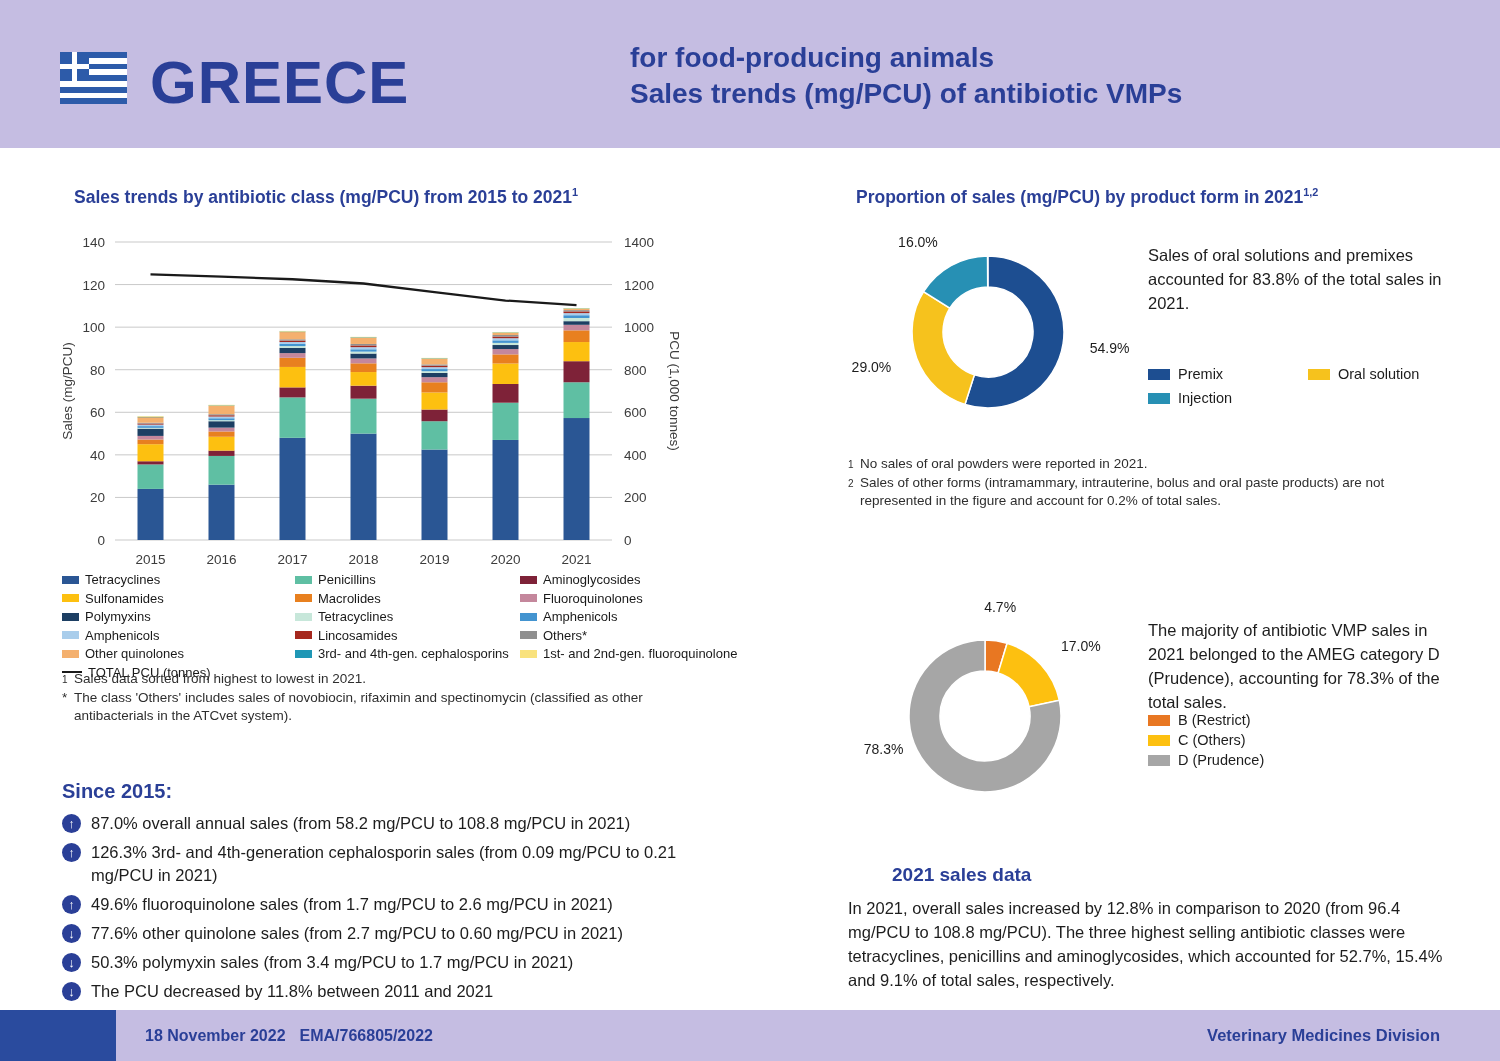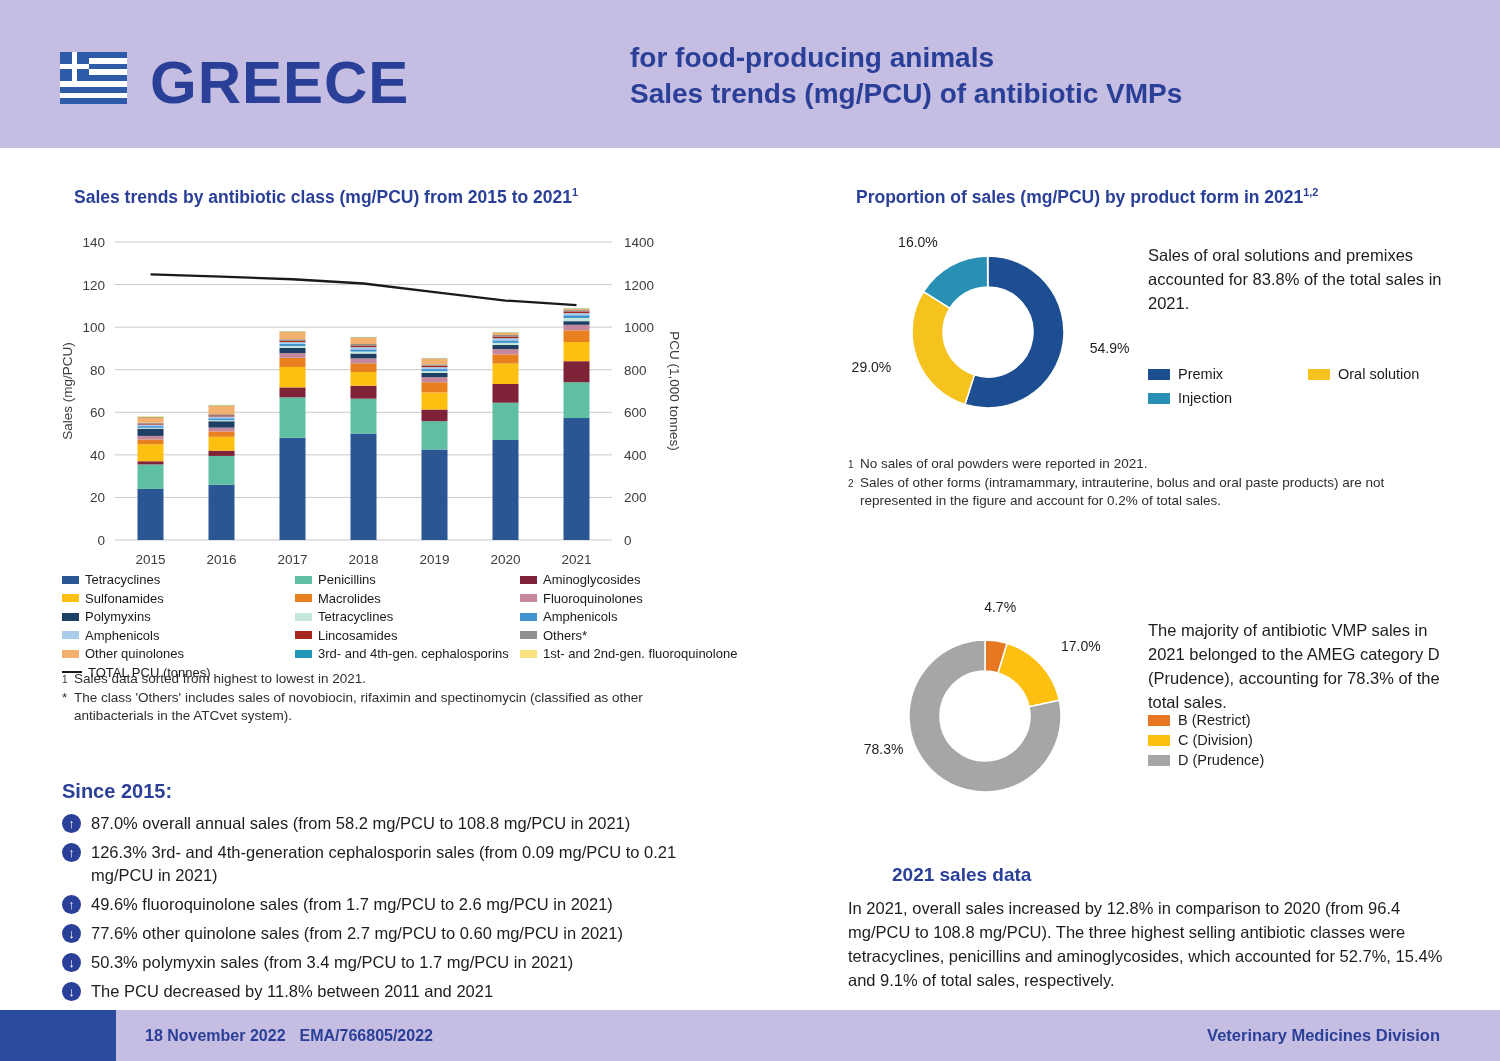--- a/index.html
+++ b/index.html
@@ -380,21 +380,21 @@
 
   <div class="side-text" style="left:1148px;top:618px;width:315px;">The majority of antibiotic VMP sales in 2021 belonged to the AMEG category D (Prudence), accounting for 78.3% of the total sales.</div>
 
   <div class="donut-legend" style="left:1148px;top:712px;" id="donut2Legend">
       <div class="legend-item">
         <span class="swatch" style="background:#e87722"></span>
         <span>B (Restrict)</span>
       </div>
       <div class="legend-item">
         <span class="swatch" style="background:#fdc010"></span>
-        <span>C (Division)</span>
+        <span>C (Others)</span>
       </div>
       <div class="legend-item">
         <span class="swatch" style="background:#a6a6a6"></span>
         <span>D (Prudence)</span>
       </div>
     </div>
 
   <div class="sec-title" style="left:848px;top:864px;font-size:19px;margin-left:44px;">2021 sales data</div>
   <div class="body-text" style="left:848px;top:896px;width:615px;">In 2021, overall sales increased by 12.8% in comparison to 2020 (from 96.4 mg/PCU to 108.8 mg/PCU). The three highest selling antibiotic classes were tetracyclines, penicillins and aminoglycosides, which accounted for 52.7%, 15.4% and 9.1% of total sales, respectively.</div>
 

